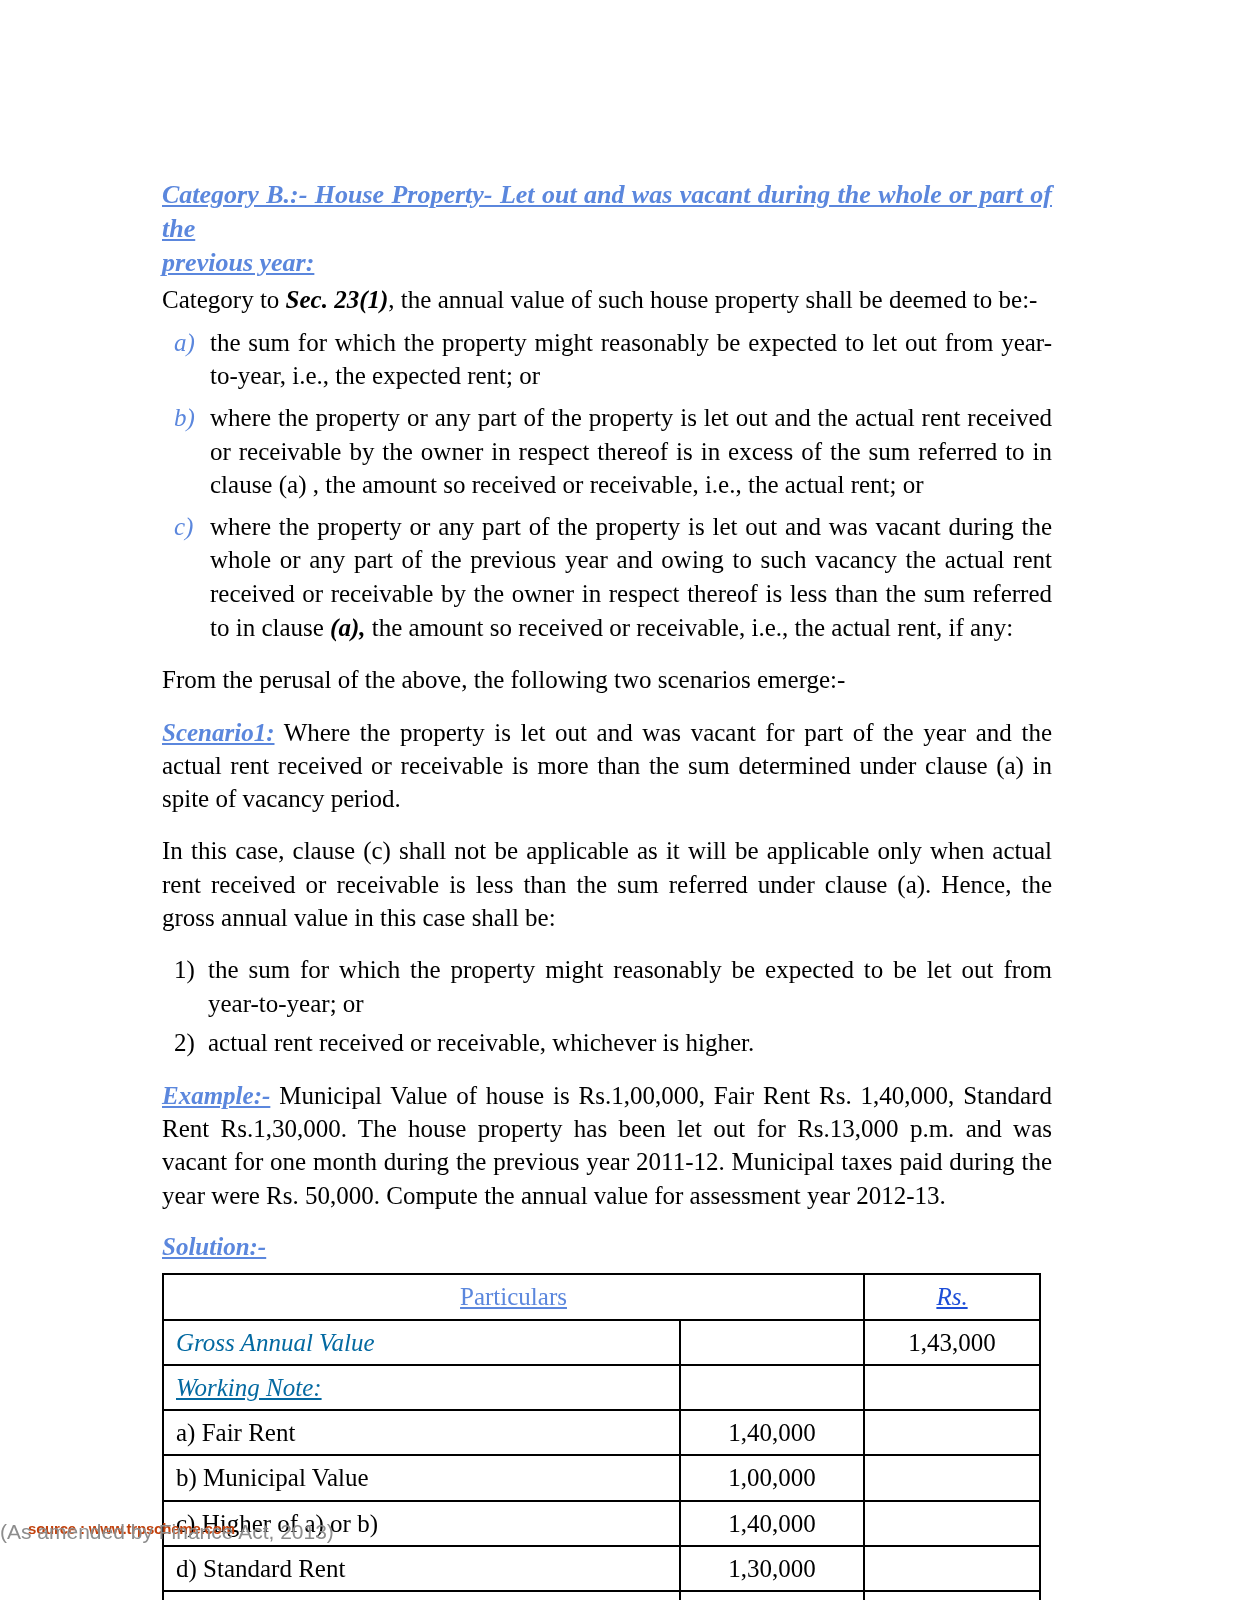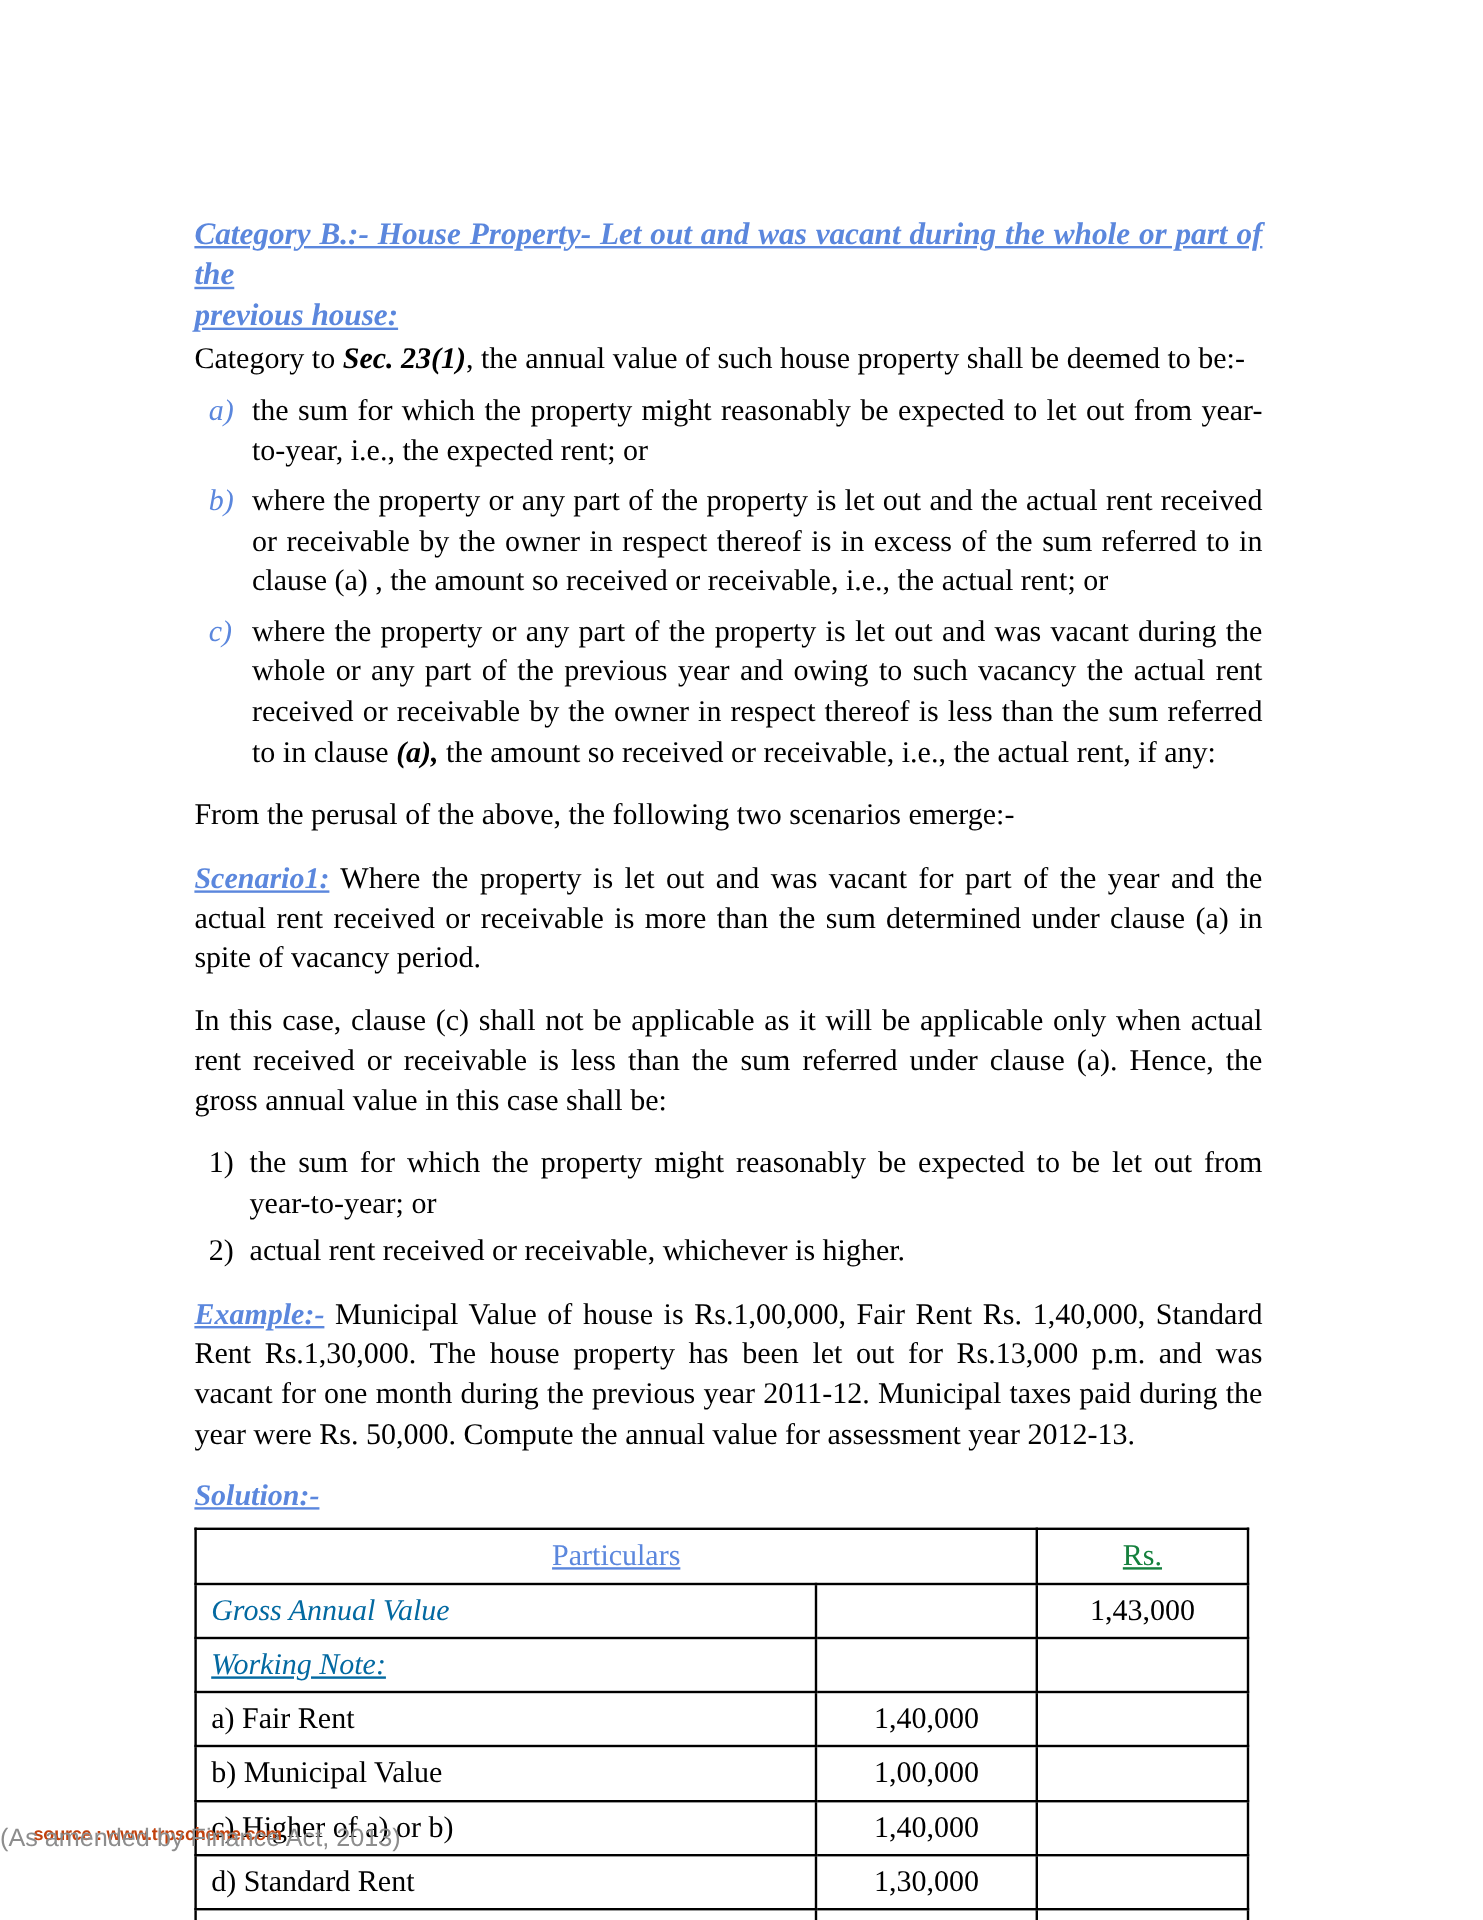--- a/index.html
+++ b/index.html
@@ -151,21 +151,22 @@
   .col-c { width: 176px; }
 
   th.particulars {
     text-align: center;
     color: #5b87dd;
     font-weight: bold;
     text-decoration: underline;
   }
   th.rs {
     text-align: center;
-    color: #15803d;
+    color: #1d4ed8;
+    font-style: italic;
     font-weight: bold;
     text-decoration: underline;
   }
   td.blue-bi {
     color: #0369a1;
     font-style: italic;
     font-weight: bold;
   }
   td.blue-bi-u {
     color: #0369a1;
@@ -203,21 +204,21 @@
   }
 </style>
 </head>
 <body>
 
 <div class="page">
   <div class="content">
 
     <div class="hdr-blue two-line">
       <span class="ln1">Category B.:- House Property- Let out and was vacant during the whole or part of the</span>
-      <span class="ln2">previous house:</span>
+      <span class="ln2">previous year:</span>
     </div>
 
     <p class="body nojust"><span>Category to </span><span class="bold-it">Sec. 23(1)</span><span>, the annual value of such house property shall be deemed to be:-</span></p>
 
     <ul class="alpha">
       <li>
         <span class="mk">a)</span>
         <span>the sum for which the property might reasonably be expected to let out from year-to-year, i.e., the expected rent; or</span>
       </li>
       <li>

